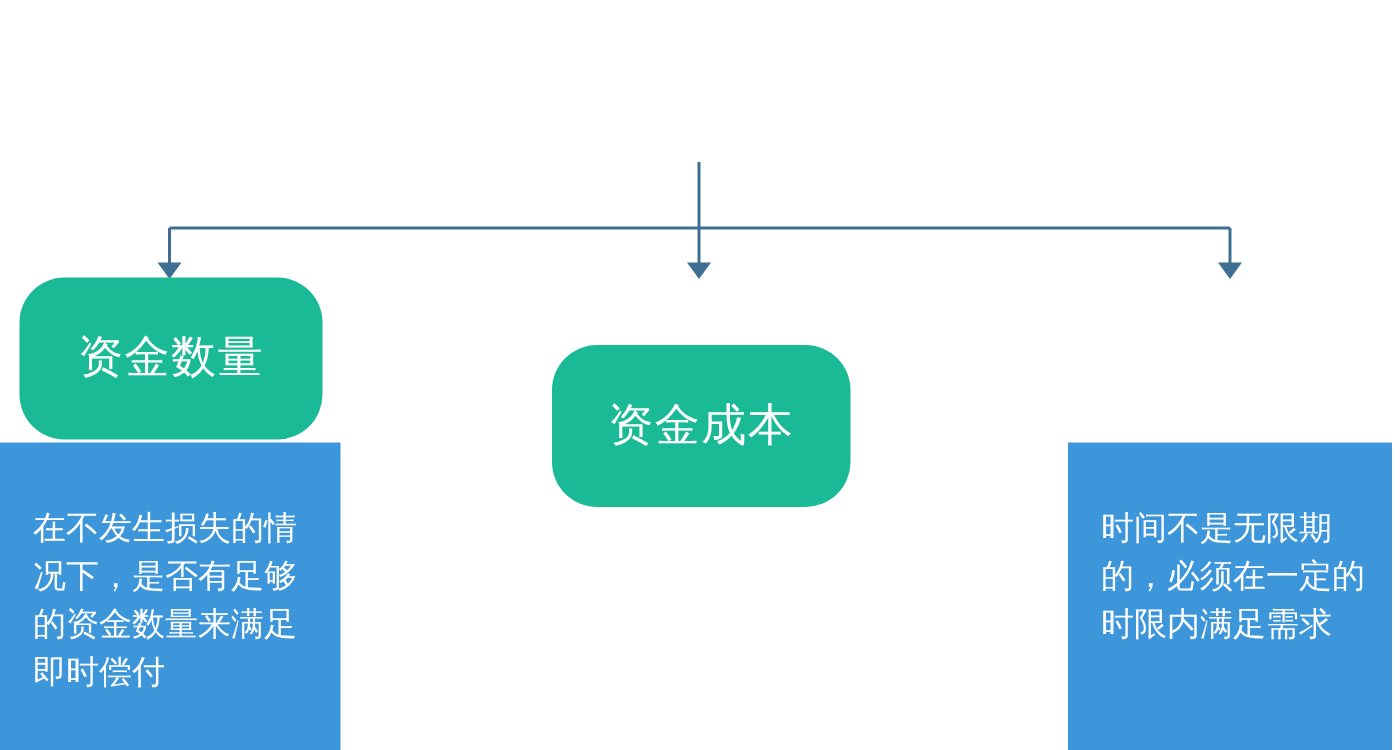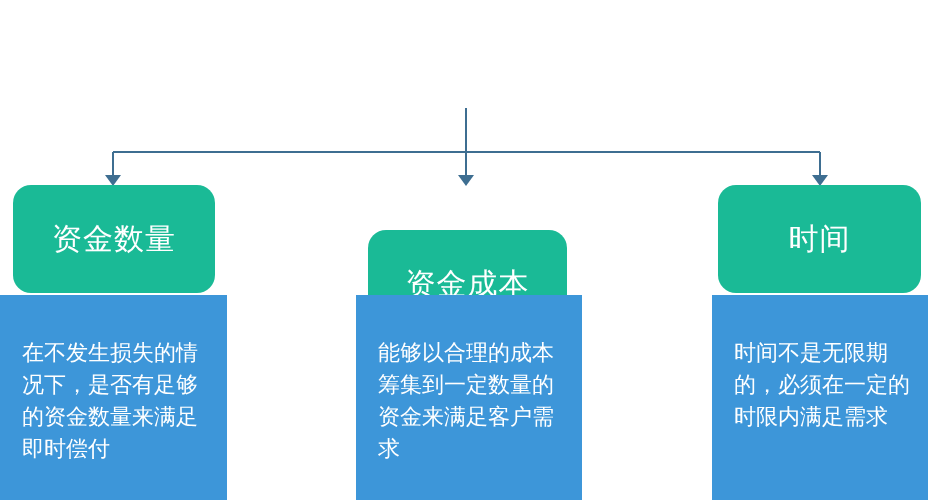--- a/index.html
+++ b/index.html
@@ -61,21 +61,21 @@
     height: 500px;
     pointer-events: none;
   }
 
   
   .pill {
     position: absolute;
     top: 185px;
     height: 108px;
     background: var(--green, #1aba96);
-    border-radius: 18px;
+    border-radius: 30px;
     display: flex;
     align-items: center;
     justify-content: center;
   }
   .pill-text {
     color: #ffffff;
     font-size: 30px;
     letter-spacing: 1px;
     line-height: 1;
     white-space: nowrap;
@@ -128,27 +128,21 @@
       <polygon points="812,175 828,175 820,186"></polygon>
     </g>
   </svg>
 
   <div class="pill pill-1">
     <span class="pill-text">资金数量</span>
   </div>
   <div class="pill pill-2">
     <span class="pill-text">资金成本</span>
   </div>
-  <div class="pill pill-3">
-    <span class="pill-text">时间</span>
-  </div>
 
   <div class="desc desc-1">
     <span class="desc-text">在不发生损失的情况下，是否有足够的资金数量来满足即时偿付</span>
-  </div>
-  <div class="desc desc-2">
-    <span class="desc-text">能够以合理的成本筹集到一定数量的资金来满足客户需求</span>
   </div>
   <div class="desc desc-3">
     <span class="desc-text">时间不是无限期的，必须在一定的时限内满足需求</span>
   </div>
 
 </div>
 
 </body></html>

